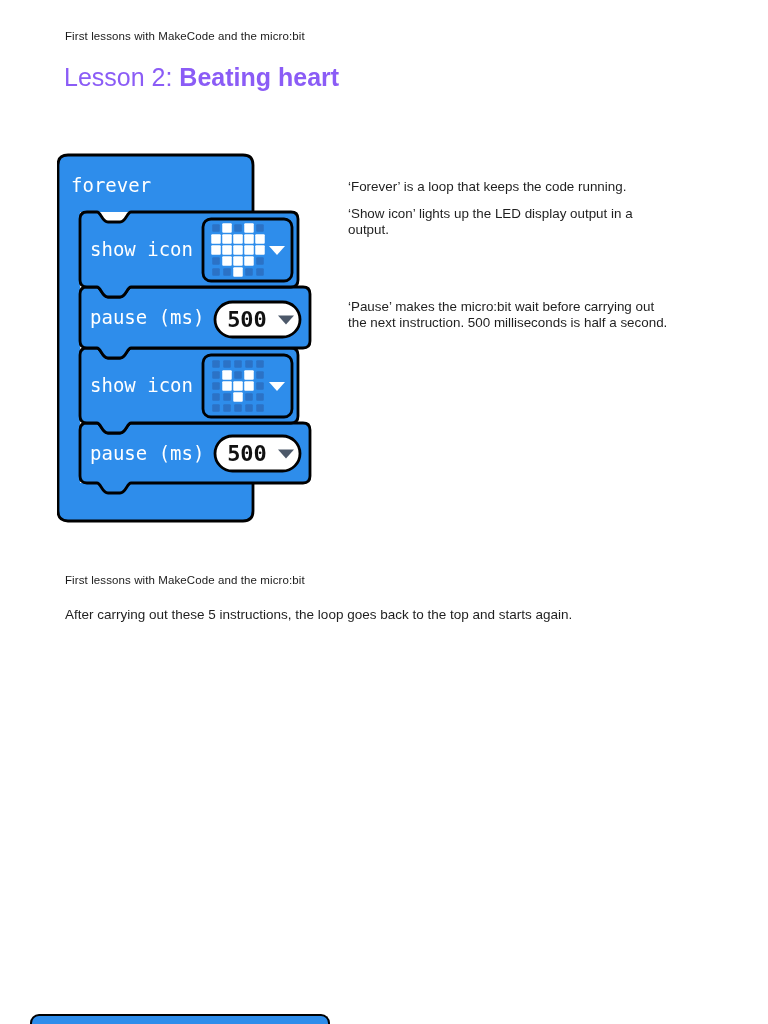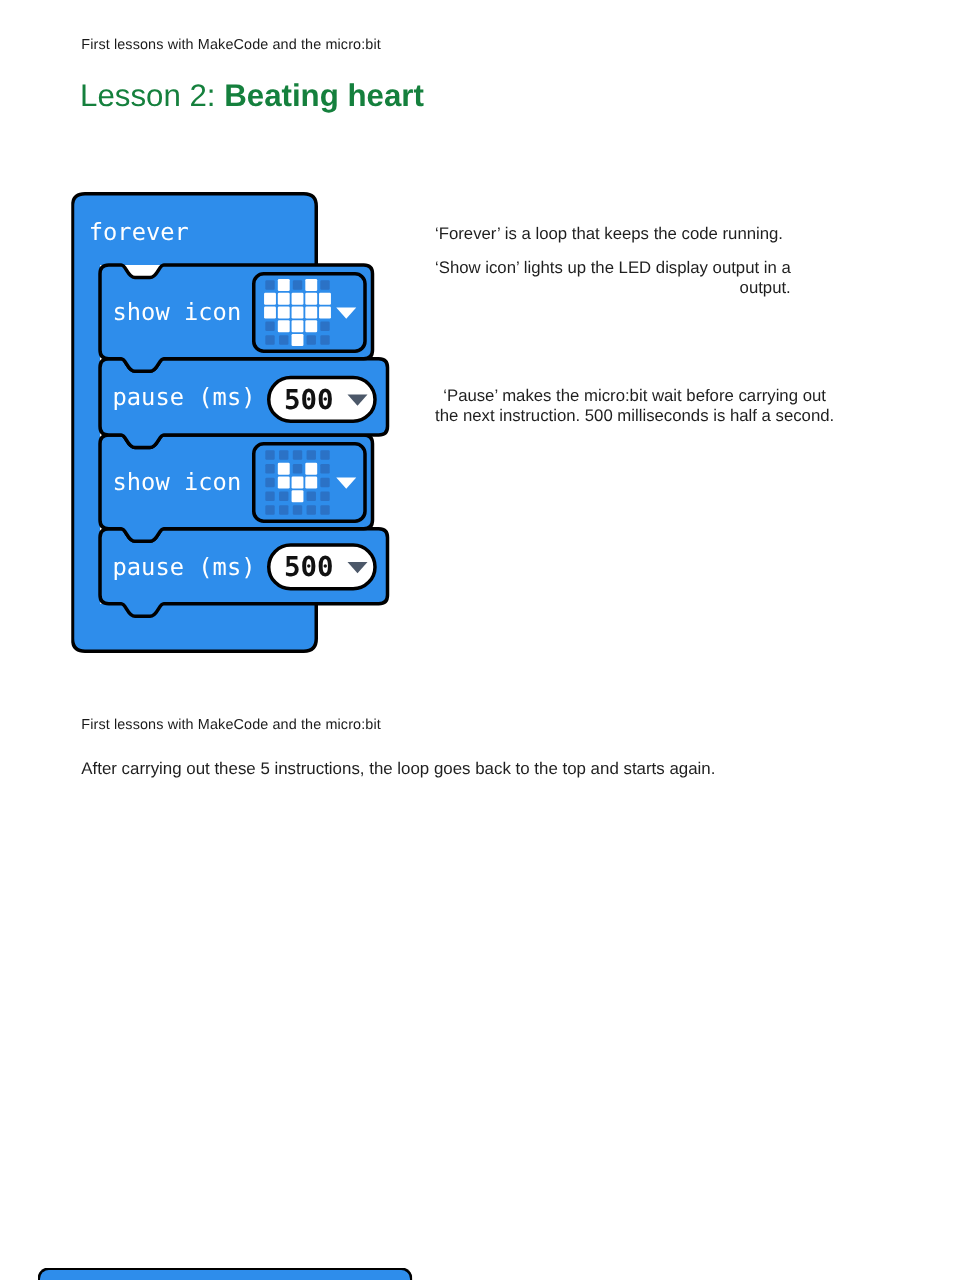--- a/index.html
+++ b/index.html
@@ -1,19 +1,19 @@
 <!DOCTYPE html>
 <html><head>
 <meta charset="utf-8">
 <style>
   html,body{margin:0;padding:0;}
   body{font-family:"Liberation Sans",sans-serif;background:#fff;}
   .page{position:relative;width:768px;height:1024px;background:#ffffff;overflow:hidden;}
   .small-header{position:absolute;left:65px;top:30px;font-size:11.5px;color:#1a1a1a;letter-spacing:0.1px;}
-  .page-title{position:absolute;left:64px;top:63px;font-size:25px;color:#15803d;}
+  .page-title{position:absolute;left:64px;top:63px;font-size:25px;color:#8b5cf6;}
   .page-title b{font-weight:bold;}
   .blocks-svg{position:absolute;left:57px;top:153px;}
   .annotation{position:absolute;left:348px;font-size:13.4px;color:#1f1f1f;line-height:16px;}
   .annotation span{display:block;}
   .footer-header{position:absolute;left:65px;top:574px;font-size:11.5px;color:#1a1a1a;letter-spacing:0.1px;}
   .closing-text{position:absolute;left:65px;top:607px;font-size:13.5px;color:#1f1f1f;}
   .next-page-edge{position:absolute;left:30px;top:1014px;width:300px;height:10px;
     border:2.5px solid #000;border-bottom:none;border-radius:9px 9px 0 0;box-sizing:border-box;}
   .mono{font-family:"DejaVu Sans Mono",monospace;}
 </style>
@@ -128,25 +128,25 @@
     <g>
       <rect x="158" y="283" width="85" height="35" rx="17.5" stroke="#000" stroke-width="2.8" fill="#FFFFFF"></rect>
       <text class="mono" x="190" y="308" font-size="22" font-weight="bold" text-anchor="middle" fill="#111111">500</text>
       <path d="M 221,296.5 H 237 L 229,305.5 Z" fill="#4C5869"></path>
     </g>
   </svg>
 
   <div class="annotation" style="top:139px;margin-top:40px;">
     <span>‘Forever’ is a loop that keeps the code running.</span>
   </div>
-  <div class="annotation" style="top:206px;text-align:right;">
+  <div class="annotation" style="top:206px;">
     <span>‘Show icon’ lights up the LED display output in a</span>
     <span>output.</span>
   </div>
-  <div class="annotation" style="top:309px;text-align:center;">
+  <div class="annotation" style="top:299px;">
     <span>‘Pause’ makes the micro:bit wait before carrying out</span>
     <span>the next instruction. 500 milliseconds is half a second.</span>
   </div>
 
   <div class="footer-header">First lessons with MakeCode and the micro:bit</div>
   <div class="closing-text">After carrying out these 5 instructions, the loop goes back to the top and starts again.</div>
 
   <div class="next-page-edge" style="background: rgb(46, 141, 235);"></div>
 </div>
 

